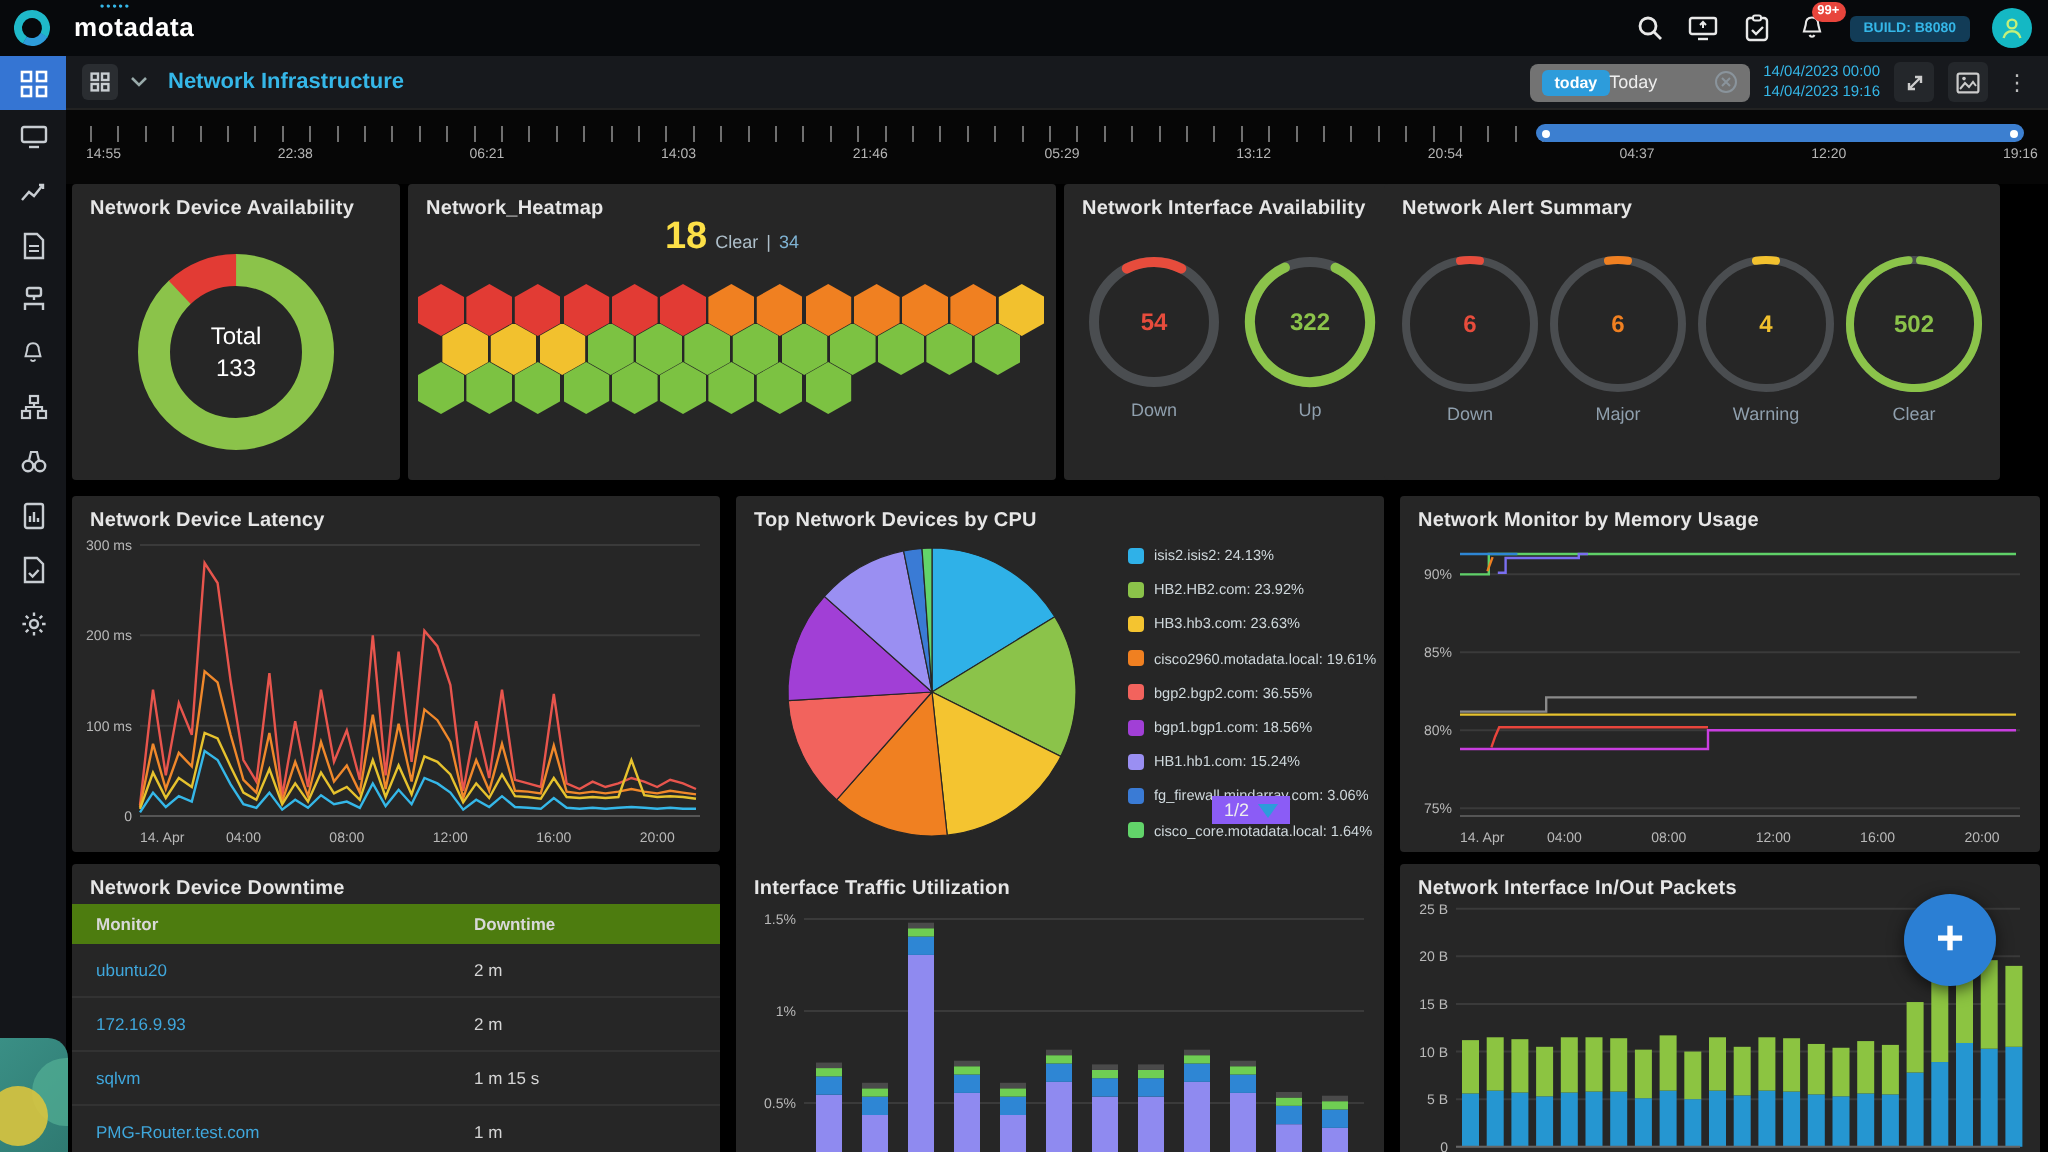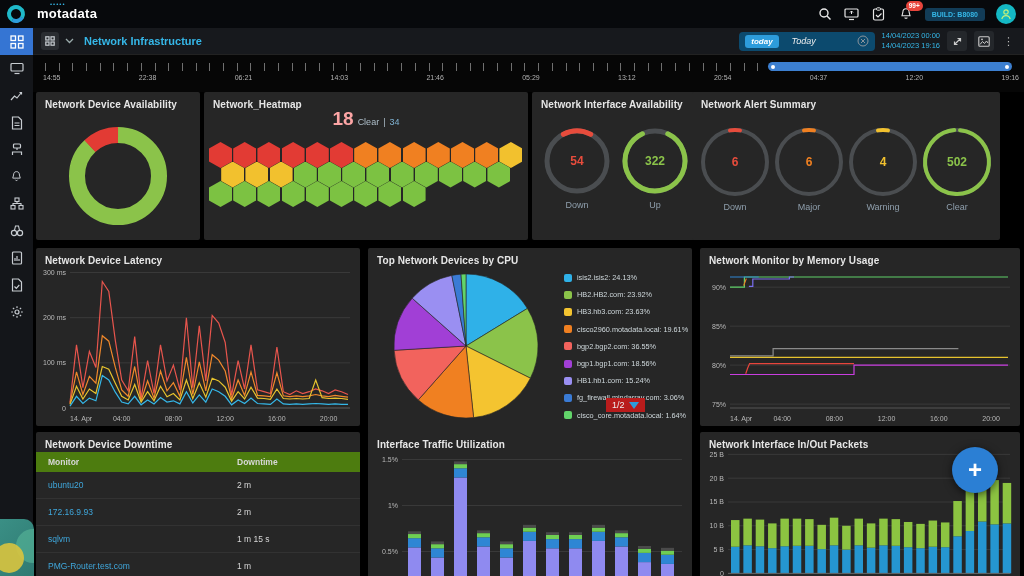--- a/index.html
+++ b/index.html
@@ -19,21 +19,21 @@
   
   #sidebar{position:absolute;left:0;top:28px;width:33px;height:548px;background:#14161a;z-index:25;}
   .side-item{width:33px;height:27px;display:flex;align-items:center;justify-content:center;cursor:pointer;}
   .side-item.active{background:#3575d3;}
   
   #subnav{position:absolute;left:33px;top:28px;width:991px;height:26px;background:#17191d;display:flex;
           align-items:center;z-index:20;border-bottom:1px solid #222;}
   .grid-btn{width:18px;height:18px;margin-left:8px;background:#2a2d31;border-radius:3px;display:flex;align-items:center;justify-content:center;cursor:pointer;}
   #page-title{margin-left:10px;font-size:11px;font-weight:bold;color:#35b7e8;cursor:pointer;}
   .subnav-right{margin-left:auto;display:flex;align-items:center;gap:7px;margin-right:8px;}
-  .time-pill{display:flex;align-items:center;background:#0c4a6e;border-radius:4px;padding:3px 6px;gap:13px;font-style:italic;}
+  .time-pill{display:flex;align-items:center;background:#737373;border-radius:4px;padding:3px 6px;gap:0;}
   .chip{background:#2d9cdb;color:#fff;font-size:8px;font-weight:bold;padding:2px 6px;border-radius:3px;}
   .time-label{font-size:9px;color:#eee;min-width:52px;}
   .dates{font-size:7.5px;color:#35b7e8;text-align:right;line-height:10px;}
   .sq-btn{width:20px;height:20px;background:#24272b;border-radius:3px;display:flex;align-items:center;justify-content:center;cursor:pointer;}
   .kebab{color:#bbb;font-size:11px;cursor:pointer;padding:0 2px;}
   
   #timeline{position:absolute;left:33px;top:54px;width:991px;height:38px;background:#060606;}
   #ticks{position:absolute;left:12px;top:9px;width:972px;height:8px;
          background:repeating-linear-gradient(90deg,#6f6f6f 0 1px,transparent 1px 13.7px);}
   #tl-labels{position:absolute;left:10px;top:20px;width:976px;display:flex;justify-content:space-between;
@@ -52,38 +52,38 @@
   #p-mem{left:700px;top:248px;width:320px;height:178px}
   #p-down{left:36px;top:432px;width:324px;height:160px}
   #p-traffic{left:368px;top:432px;width:324px;height:160px}
   #p-pack{left:700px;top:432px;width:320px;height:160px}
   
   #donut-wrap{position:absolute;left:24px;top:26px;width:116px;height:116px;}
   #donut-center{position:absolute;left:24px;top:26px;width:116px;height:116px;display:flex;flex-direction:column;
                 align-items:center;justify-content:center;font-size:12px;color:#fff;gap:2px;}
   
   #heat-head{position:absolute;left:0;top:16px;width:100%;text-align:center;}
-  #heat-head .big{font-size:19px;font-weight:bold;color:#fca5a5;}
+  #heat-head .big{font-size:19px;font-weight:bold;color:#fde047;}
   #heat-head .small{font-size:9px;color:#aebfca;margin-left:4px;}
   #heat-head .tot{color:#7fb3d3;}
   .hex{position:absolute;clip-path:polygon(50% 0,100% 25%,100% 75%,50% 100%,0 75%,0 25%);}
   
   .gauges{position:absolute;left:0;top:34px;width:100%;display:flex;justify-content:space-around;padding:0 6px;box-sizing:border-box;}
   .gauge{position:relative;text-align:center;}
   .gnum{position:absolute;left:0;top:0;display:flex;align-items:center;justify-content:center;font-size:12px;font-weight:bold;}
   .glabel{font-size:9px;color:#8f9fad;margin-top:4px;}
   
   .chart{position:absolute;}
   .axis-label{font-size:7px;fill:#b9b9b9;}
   
   #cpu-legend{position:absolute;left:196px;top:21px;width:124px;}
   .leg-item{display:flex;align-items:center;gap:5px;height:17.2px;cursor:pointer;}
   .leg-sw{width:8px;height:8px;border-radius:2px;flex:none;}
   .leg-tx{font-size:7.3px;color:#cfd8dc;white-space:nowrap;overflow:hidden;}
-  #cpu-pager{position:absolute;left:238px;top:150px;background:#b91c1c;padding:2px 6px;font-size:9px;color:#eee;
+  #cpu-pager{position:absolute;left:238px;top:150px;background:#8b5cf6;padding:2px 6px;font-size:9px;color:#eee;
              display:flex;align-items:center;gap:4px;cursor:pointer;}
   #cpu-pager .tri{width:0;height:0;border-left:5px solid transparent;border-right:5px solid transparent;border-top:7px solid #2d9cdb;}
   
   #dt-table{position:absolute;left:0;top:20px;width:100%;border-collapse:collapse;font-size:8.5px;}
   #dt-table th{background:#4d7c0f;color:#d8d8d8;text-align:left;font-weight:bold;padding:5px 12px;}
   #dt-table td{padding:8px 12px;border-bottom:1px solid #323232;color:#d6d6d6;}
   #dt-table td.mon{color:#3fa7dc;cursor:pointer;}
   
   #fab{position:absolute;left:952px;top:447px;width:46px;height:46px;border-radius:50%;background:#2b7fd4;
        display:flex;align-items:center;justify-content:center;color:#fff;font-size:24px;font-weight:bold;
@@ -291,20 +291,24 @@
 </div>
 
 <div class="panel" id="p-avail">
   <h3>Network Device Availability</h3>
   <div id="donut-wrap" class="chart">
       <svg width="116" height="116" viewBox="0 0 116 116">
         <circle cx="58" cy="58" r="41" fill="none" stroke="#8bc34a" stroke-width="16" stroke-dasharray="226.61984901158252 30.990748582780498" transform="rotate(-90 58 58)"></circle>
         <circle cx="58" cy="58" r="41" fill="none" stroke="#e23b34" stroke-width="16" stroke-dasharray="30.990748582780512 226.61984901158252" transform="rotate(226.69172932330827 58 58)"></circle>
       </svg>
     </div>
+  <div id="donut-center">
+    <div>Total</div>
+    <div>133</div>
+  </div>
 </div>
 
 <div class="panel" id="p-heat">
   <h3>Network_Heatmap</h3>
   <div id="heat-head">
     <span class="big">18</span><span class="small">Clear</span><span class="small">|</span><span class="small tot">34</span>
   </div>
   <div id="hexmap">
       <div class="hex" style="left: 5px; top: 50px; width: 23px; height: 26px; background: rgb(226, 59, 52);"></div>
       <div class="hex" style="left: 29.2px; top: 50px; width: 23px; height: 26px; background: rgb(226, 59, 52);"></div>

